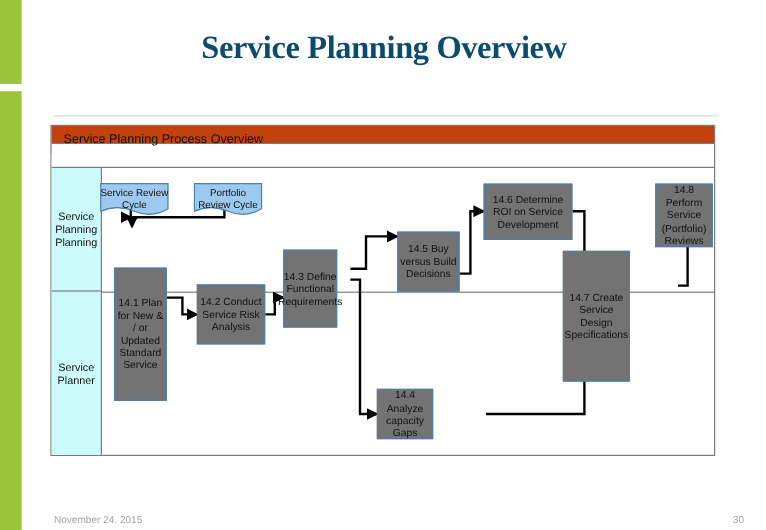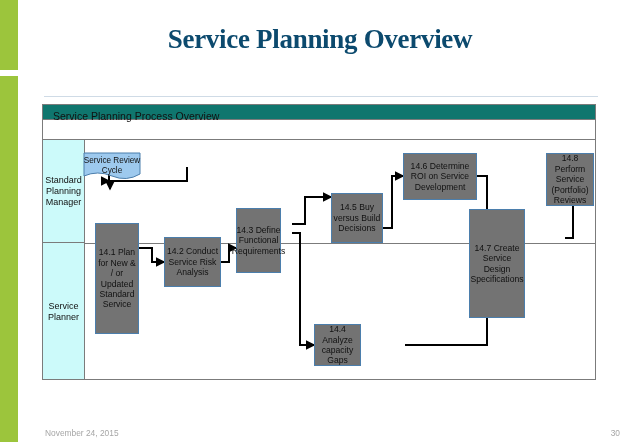--- a/index.html
+++ b/index.html
@@ -34,21 +34,21 @@
 
   
   .diagram{
     position:absolute;left:42px;top:104px;width:554px;height:276px;
     border:1px solid #7b7b7b;
     background:#ffffff;
     box-sizing:border-box;
   }
   .dg-title{
     position:absolute;left:0;top:0;right:0;height:15px;
-    background:#0f766e;
+    background:#c2410c;
     border-bottom:1px solid #7b7b7b;
     box-sizing:border-box;
     font-size:10.5px;color:#111;
     line-height:23px;
     padding-left:10px;
   }
   .dg-spacer{
     position:absolute;left:0;top:23px;right:0;height:12px;
     background:#ffffff;
     border-bottom:1px solid #7b7b7b;
@@ -120,21 +120,21 @@
 
 <div class="title">Service Planning Overview</div>
 <div class="title-rule"></div>
 
 <div class="diagram">
 
   <div class="dg-title">Service Planning Process Overview</div>
   <div class="dg-spacer"></div>
 
   <div class="lane-col">
-    <div class="lane-cell top">Standard Planning Manager</div>
+    <div class="lane-cell top">Service Planning Planning</div>
     <div class="lane-cell bot">Service Planner</div>
   </div>
 
   <div class="lane-divider"></div>
 
   <div class="canvas">
 
     <svg width="554" height="276">
       <defs>
         <marker id="ah" viewBox="0 0 10 10" refX="8.5" refY="5" markerWidth="5" markerHeight="5" orient="auto-start-reverse">
@@ -164,20 +164,26 @@
       </g>
     </svg>
 
     <div class="docshape" style="left:40px;top:47px;width:58px;height:28px;">
       <svg width="58" height="28">
         <path d="M1,1 L57,1 L57,22 Q43.5,30 29,24 Q14.5,18 1,24 Z" fill="#9DC9EE" stroke="#4b7eac" stroke-width="1"></path>
       </svg>
       <div class="doctext">Service Review Cycle</div>
     </div>
 
+    <div class="docshape" style="left:118px;top:47px;width:58px;height:28px;">
+      <svg width="58" height="28">
+        <path d="M1,1 L57,1 L57,22 Q43.5,30 29,24 Q14.5,18 1,24 Z" fill="#9DC9EE" stroke="#4b7eac" stroke-width="1"></path>
+      </svg>
+      <div class="doctext">Portfolio Review Cycle</div>
+    </div>
 
     <div class="pbox" style="left:52px;top:84px;width:44px;height:111px;margin-top:34px;">
       <span>14.1 Plan for New &amp; / or Updated Standard Service</span>
     </div>
 
     <div class="pbox" style="left:121px;top:132px;width:57px;height:50px;">
       <span>14.2 Conduct Service Risk Analysis</span>
     </div>
 
     <div class="pbox" style="left:193px;top:103px;width:45px;height:65px;">

